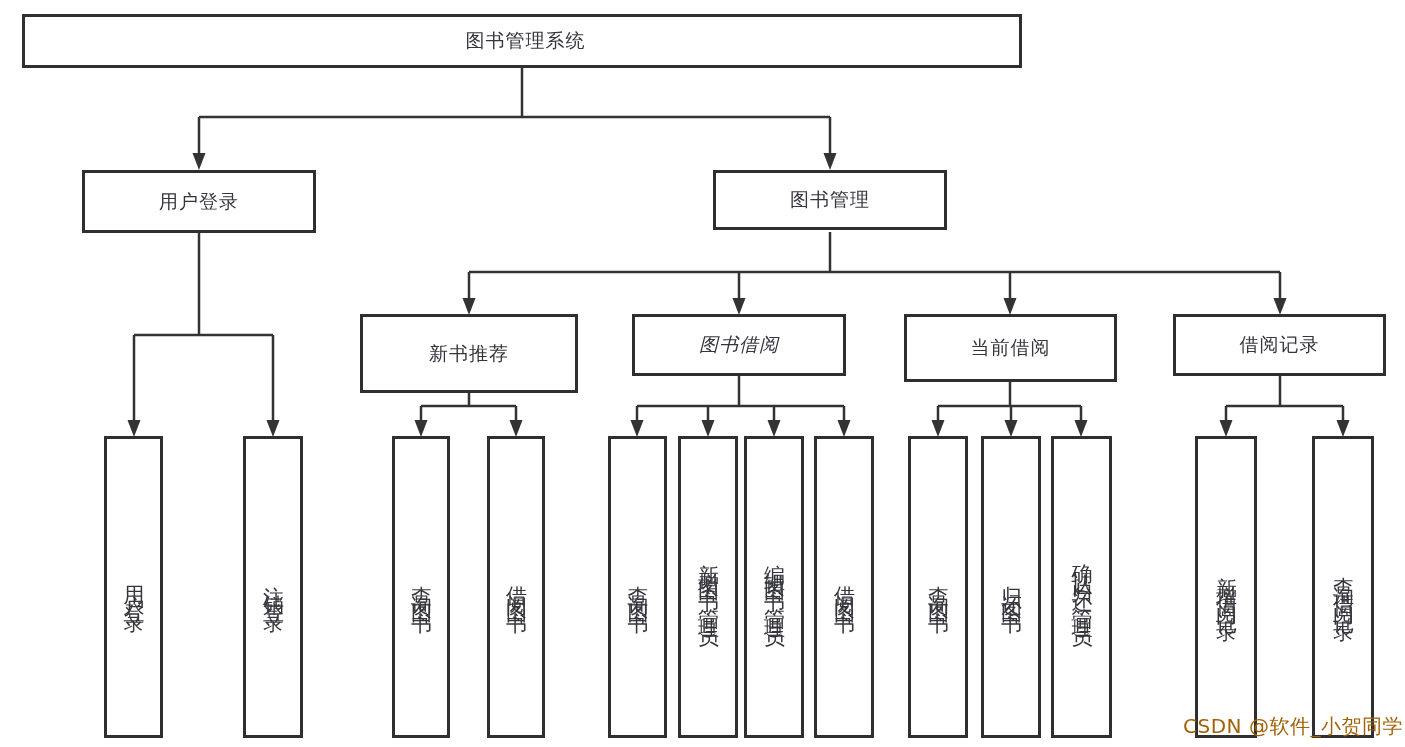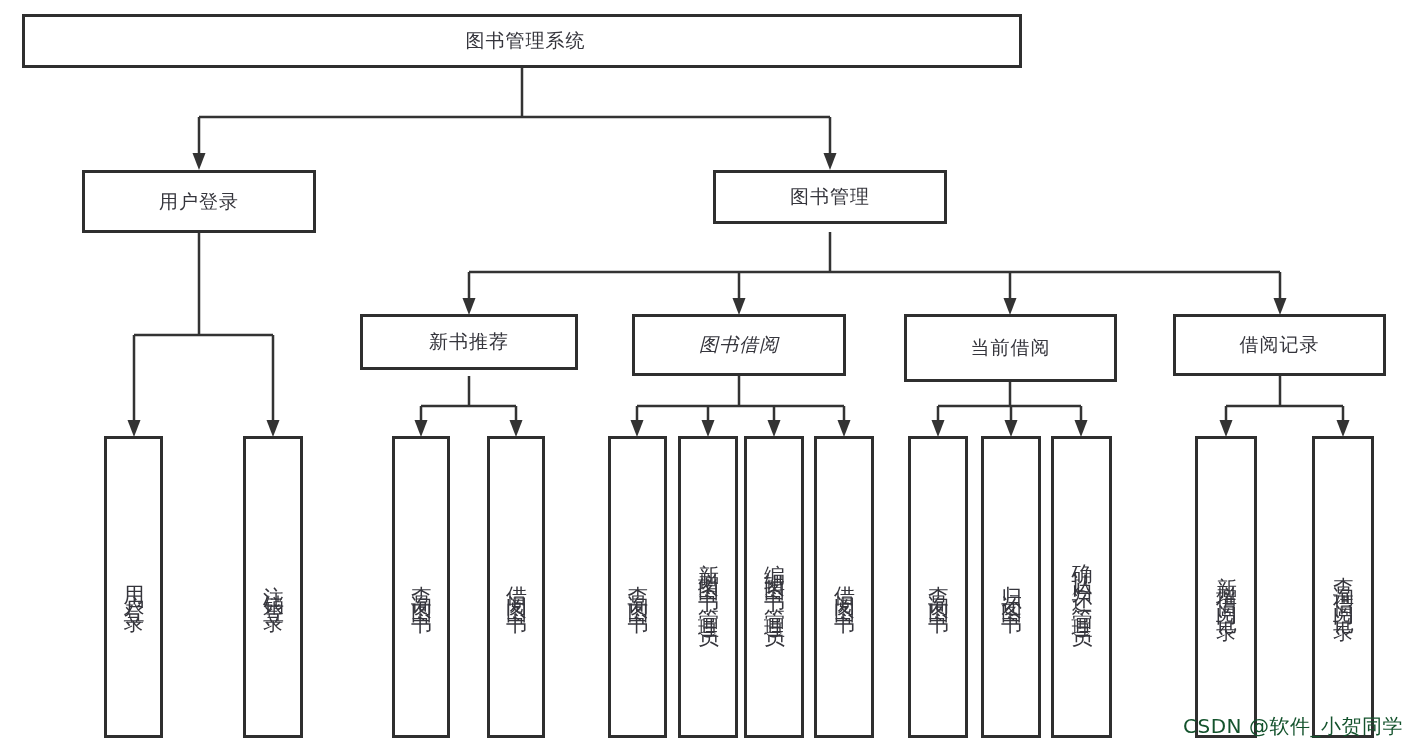--- a/index.html
+++ b/index.html
@@ -43,21 +43,21 @@
     text-orientation: mixed;
     font-size: 21px;
     letter-spacing: 9px;
     line-height: 1;
   }
   .watermark {
     position: absolute;
     left: 1183px;
     top: 713px;
     font-size: 20px;
-    color: #14532d;
+    color: #a16207;
     white-space: nowrap;
     letter-spacing: 0.5px;
   }
 </style>
 </head>
 <body>
 
 <div class="stage">
 
   <svg class="wires" viewBox="0 0 1405 747" aria-hidden="true">
@@ -93,25 +93,25 @@
     </g>
   </svg>
 
   <div class="node h" style="left:22px; top:14px; width:1000px; height:54px;padding-left:7px;">
     <span>图书管理系统</span>
   </div>
 
   <div class="node h" style="left:82px; top:170px; width:234px; height:63px;">
     <span>用户登录</span>
   </div>
-  <div class="node h" style="left:713px; top:170px; width:234px; height:54px;">
+  <div class="node h" style="left:713px; top:170px; width:234px; height:60px;">
     <span>图书管理</span>
   </div>
 
-  <div class="node h" style="left:360px; top:314px; width:218px; height:56px;">
+  <div class="node h" style="left:360px; top:314px; width:218px; height:79px;">
     <span>新书推荐</span>
   </div>
   <div class="node h" style="left:632px; top:314px; width:214px; height:62px;font-style:italic;">
     <span>图书借阅</span>
   </div>
   <div class="node h" style="left:904px; top:314px; width:213px; height:68px;">
     <span>当前借阅</span>
   </div>
   <div class="node h" style="left:1173px; top:314px; width:213px; height:62px;">
     <span>借阅记录</span>

